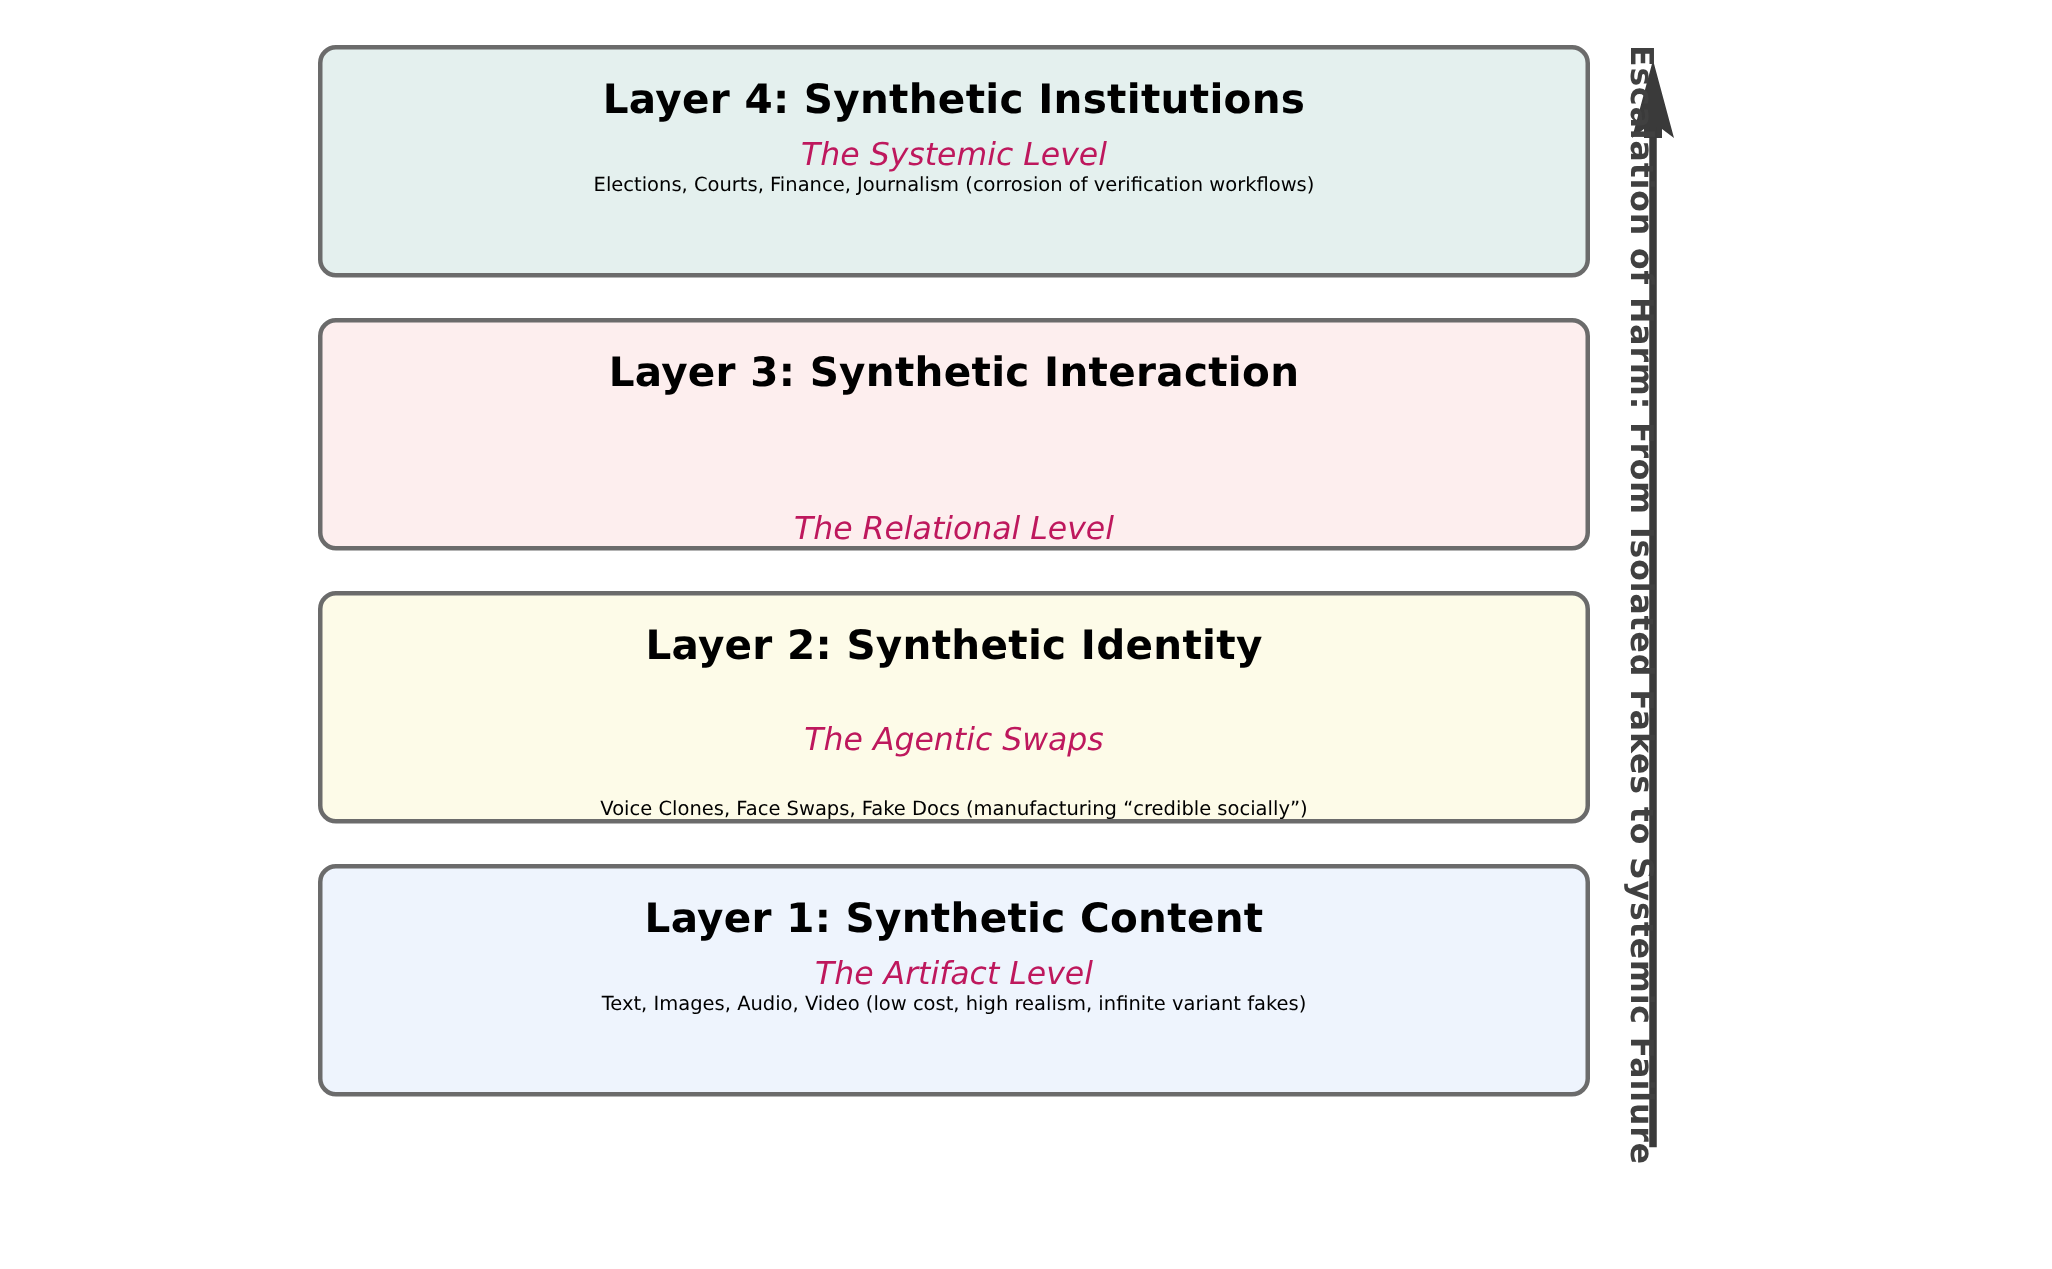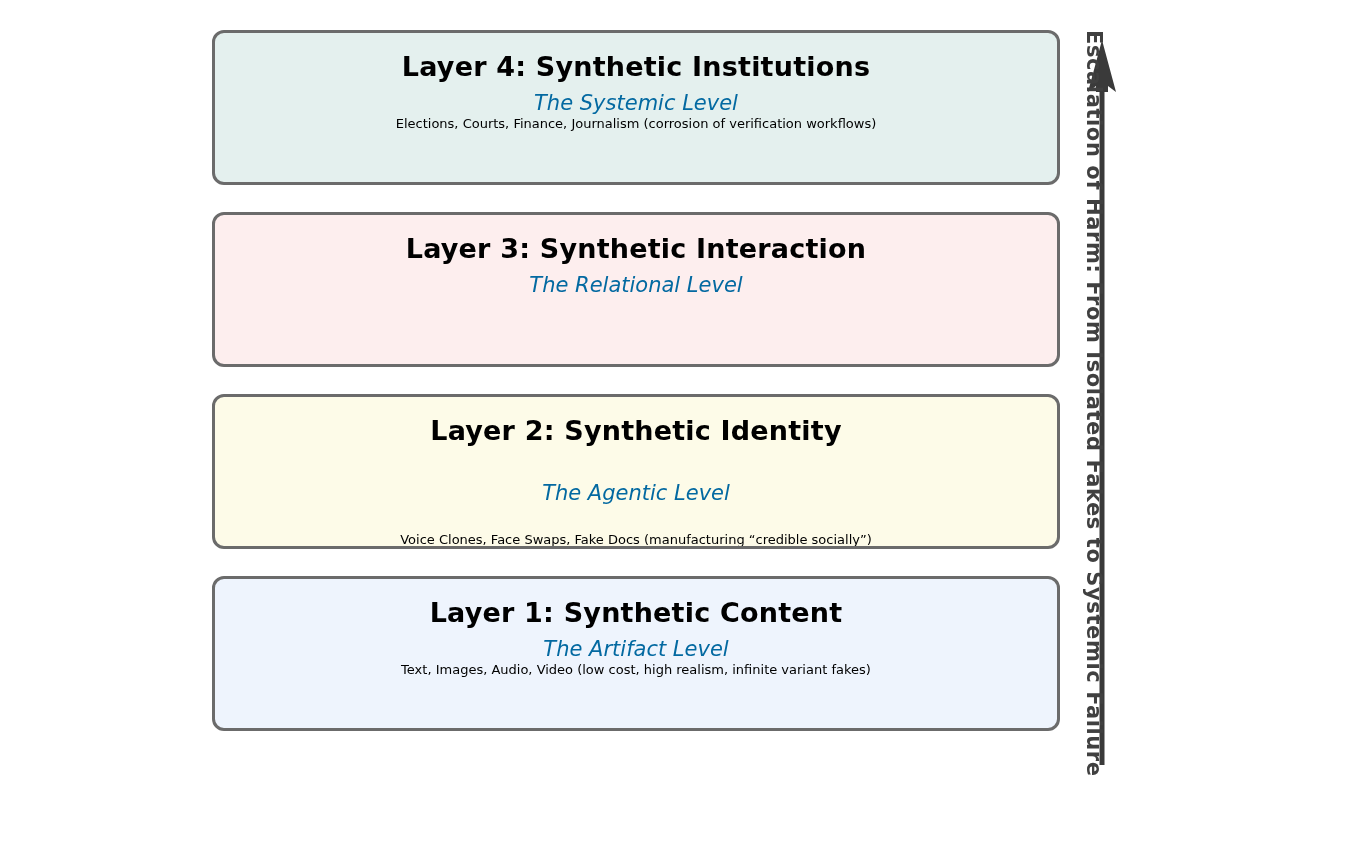--- a/index.html
+++ b/index.html
@@ -42,21 +42,21 @@
     color: #000000;
     line-height: 1.15;
     letter-spacing: 0.2px;
     text-align: center;
     white-space: nowrap;
   }
 
   .layer-subtitle {
     font-size: 21px;
     font-style: italic;
-    color: #0369a1;
+    color: #be185d;
     margin-top: 9px;
     line-height: 1.15;
     text-align: center;
     white-space: nowrap;
   }
 
   .layer-detail {
     font-size: 13px;
     color: #000000;
     margin-top: 1px;
@@ -102,28 +102,28 @@
 <body>
 
 <div id="stack">
 
   <div class="layer-box" style="background: rgb(228, 240, 238); border-color: rgb(107, 107, 107);">
     <div class="layer-title">Layer 4:  Synthetic Institutions</div>
     <div class="layer-subtitle">The Systemic Level</div>
     <div class="layer-detail">Elections, Courts, Finance, Journalism (corrosion of verification workflows)</div>
   </div>
 
-  <div class="layer-box" style="background: rgb(253, 238, 238); border-color: rgb(107, 107, 107);">
+  <div class="layer-box" style="background: rgb(253, 238, 238); border-color: rgb(107, 107, 107); justify-content: space-between;">
     <div class="layer-title">Layer 3:  Synthetic Interaction</div>
     <div class="layer-subtitle">The Relational Level</div>
   </div>
 
   <div class="layer-box" style="background: rgb(253, 251, 232); border-color: rgb(107, 107, 107); gap: 26px;">
     <div class="layer-title">Layer 2:  Synthetic Identity</div>
-    <div class="layer-subtitle">The Agentic Level</div>
+    <div class="layer-subtitle">The Agentic Swaps</div>
     <div class="layer-detail">Voice Clones, Face Swaps, Fake Docs (manufacturing “credible socially”)</div>
   </div>
 
   <div class="layer-box" style="background: rgb(238, 244, 253); border-color: rgb(107, 107, 107);">
     <div class="layer-title">Layer 1:  Synthetic Content</div>
     <div class="layer-subtitle">The Artifact Level</div>
     <div class="layer-detail">Text, Images, Audio, Video (low cost, high realism, infinite variant fakes)</div>
   </div>
 
 </div>

